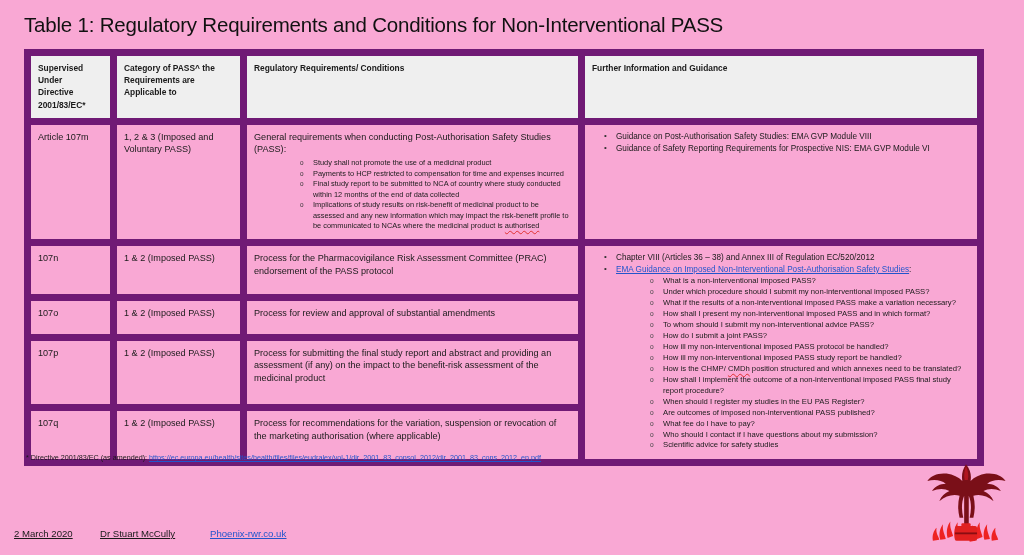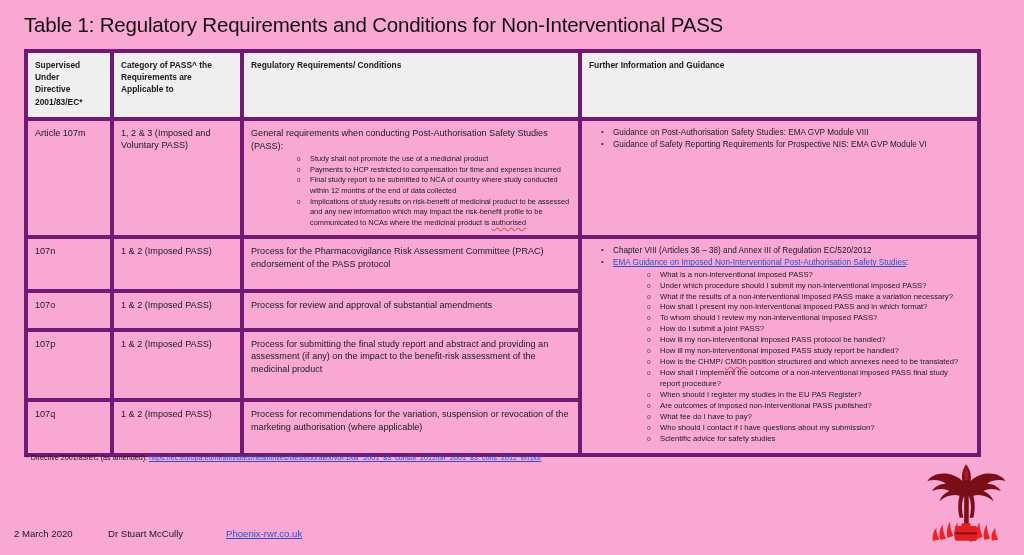--- a/index.html
+++ b/index.html
@@ -41,21 +41,21 @@
     border-collapse: collapse;
     table-layout: fixed;
     font-size: 8.1px;
   }
   table.reg col.c1 { width: 86px; }
   table.reg col.c2 { width: 130px; }
   table.reg col.c3 { width: 338px; }
   table.reg col.c4 { width: 399px; }
 
   table.reg th, table.reg td {
-    border: 4px solid #701a75;
+    border: 7px solid #701a75;
     vertical-align: top;
     padding: 6px 7px 7px 7px;
     text-align: left;
   }
   table.reg thead th {
     background: #efefef;
     font-weight: bold;
     font-size: 8.4px;
     line-height: 1.45;
     height: 68px;
@@ -156,23 +156,24 @@
     white-space: nowrap;
   }
   .footnotes .fn { display: block; }
 
   
   .footer {
     position: absolute;
     left: 14px; top: 528px;
     display: flex;
     align-items: baseline;
-    gap: 8px;
+    gap: 0px;
     font-size: 9.6px;
     color: #1a1a1a;
+    text-decoration: underline;
   }
   .footer .f-date { width: 86px; }
   .footer .f-name { width: 110px; }
   .footer .f-site { color: #2255cc; text-decoration: underline; }
 
   
   .logo {
     position: absolute;
     right: 12px; bottom: 6px;
     width: 92px; height: 92px;
@@ -239,21 +240,21 @@
           <td class="cell-guid" rowspan="4">
             <ul class="dotlist">
               <li>Chapter VIII (Articles 36 – 38) and Annex III of Regulation EC/520/2012</li>
               <li>
                 <a href="#" class="link-ema">EMA Guidance on Imposed Non-Interventional Post-Authorisation Safety Studies</a><span>:</span>
                 <ul class="faqlist">
                   <li>What is a non-interventional imposed PASS?</li>
                   <li>Under which procedure should I submit my non-interventional imposed PASS?</li>
                   <li>What if the results of a non-interventional imposed PASS make a variation necessary?</li>
                   <li>How shall I present my non-interventional imposed PASS and in which format?</li>
-                  <li>To whom should I review my non-interventional imposed PASS?</li>
+                  <li>To whom should I submit my non-interventional advice PASS?</li>
                   <li>How do I submit a joint PASS?</li>
                   <li>How ill my non-interventional imposed PASS protocol be handled?</li>
                   <li>How ill my non-interventional imposed PASS study report be handled?</li>
                   <li><span>How is the CHMP/ <span class="sp">CMDh</span> position structured and which annexes need to be translated?</span></li>
                   <li>How shall I implement the outcome of a non-interventional imposed PASS final study report procedure?</li>
                   <li>When should I register my studies in the EU PAS Register?</li>
                   <li>Are outcomes of imposed non-interventional PASS published?</li>
                   <li>What fee do I have to pay?</li>
                   <li>Who should I contact if I have questions about my submission?</li>
                   <li>Scientific advice for safety studies</li>

